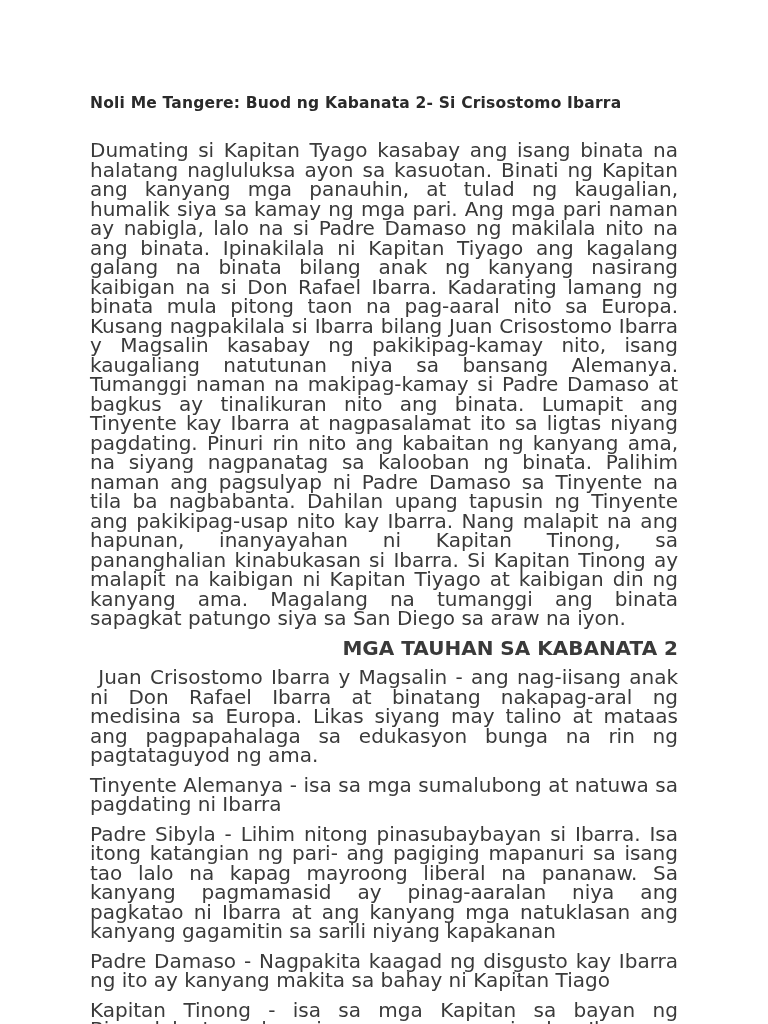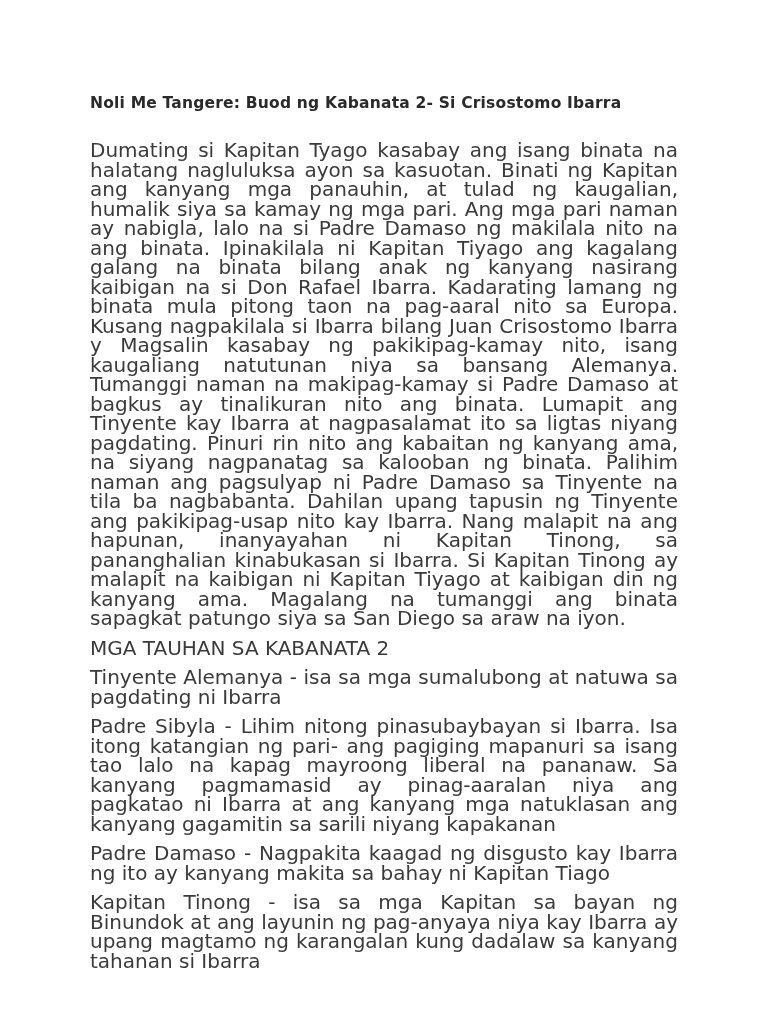--- a/index.html
+++ b/index.html
@@ -29,34 +29,36 @@
     color: var(--title-color, #2a2a2a);
   }
   .body-para {
     margin: 0 0 10px 0;
     font-size: 20px;
     line-height: 19.5px;
     text-align: justify;
     color: var(--body-color, #3a3a3a);
   }
   .section-heading {
-    text-align: left;
+    text-align: right;
+    font-weight: bold;
   }
 </style>
 </head>
 <body>
 
 <div class="page">
 
   <h1 class="doc-title">Noli Me Tangere: Buod ng Kabanata 2- Si Crisostomo Ibarra</h1>
 
   <p class="body-para">Dumating si Kapitan Tyago kasabay ang isang binata na halatang nagluluksa ayon sa kasuotan. Binati ng Kapitan ang kanyang mga panauhin, at tulad ng kaugalian, humalik siya sa kamay ng mga pari. Ang mga pari naman ay nabigla, lalo na si Padre Damaso ng makilala nito na ang binata. Ipinakilala ni Kapitan Tiyago ang kagalang galang na binata bilang anak ng kanyang nasirang kaibigan na si Don Rafael Ibarra. Kadarating lamang ng binata mula pitong taon na pag-aaral nito sa Europa. Kusang nagpakilala si Ibarra bilang Juan Crisostomo Ibarra y Magsalin kasabay ng pakikipag-kamay nito, isang kaugaliang natutunan niya sa bansang Alemanya. Tumanggi naman na makipag-kamay si Padre Damaso at bagkus ay tinalikuran nito ang binata. Lumapit ang Tinyente kay Ibarra at nagpasalamat ito sa ligtas niyang pagdating. Pinuri rin nito ang kabaitan ng kanyang ama, na siyang nagpanatag sa kalooban ng binata. Palihim naman ang pagsulyap ni Padre Damaso sa Tinyente na tila ba nagbabanta. Dahilan upang tapusin ng Tinyente ang pakikipag-usap nito kay Ibarra. Nang malapit na ang hapunan, inanyayahan ni Kapitan Tinong, sa pananghalian kinabukasan si Ibarra. Si Kapitan Tinong ay malapit na kaibigan ni Kapitan Tiyago at kaibigan din ng kanyang ama. Magalang na tumanggi ang binata sapagkat patungo siya sa San Diego sa araw na iyon.</p>
 
   <p class="body-para section-heading">MGA TAUHAN SA KABANATA 2</p>
 
+  <p class="body-para">&nbsp;Juan Crisostomo Ibarra y Magsalin - ang nag-iisang anak ni Don Rafael Ibarra at binatang nakapag-aral ng medisina sa Europa. Likas siyang may talino at mataas ang pagpapahalaga sa edukasyon bunga na rin ng pagtataguyod ng ama.</p>
 
 
   <p class="body-para">Tinyente Alemanya - isa sa mga sumalubong at natuwa sa pagdating ni Ibarra</p>
 
   <p class="body-para">Padre Sibyla - Lihim nitong pinasubaybayan si Ibarra. Isa itong katangian ng pari- ang pagiging mapanuri sa isang tao lalo na kapag mayroong liberal na pananaw. Sa kanyang pagmamasid ay pinag-aaralan niya ang pagkatao ni Ibarra at ang kanyang mga natuklasan ang kanyang gagamitin sa sarili niyang kapakanan</p>
 
   <p class="body-para">Padre Damaso - Nagpakita kaagad ng disgusto kay Ibarra ng ito ay kanyang makita sa bahay ni Kapitan Tiago</p>
 
   <p class="body-para">Kapitan Tinong - isa sa mga Kapitan sa bayan ng Binundok at ang layunin ng pag-anyaya niya kay Ibarra ay upang magtamo ng karangalan kung dadalaw sa kanyang tahanan si Ibarra</p>
 

